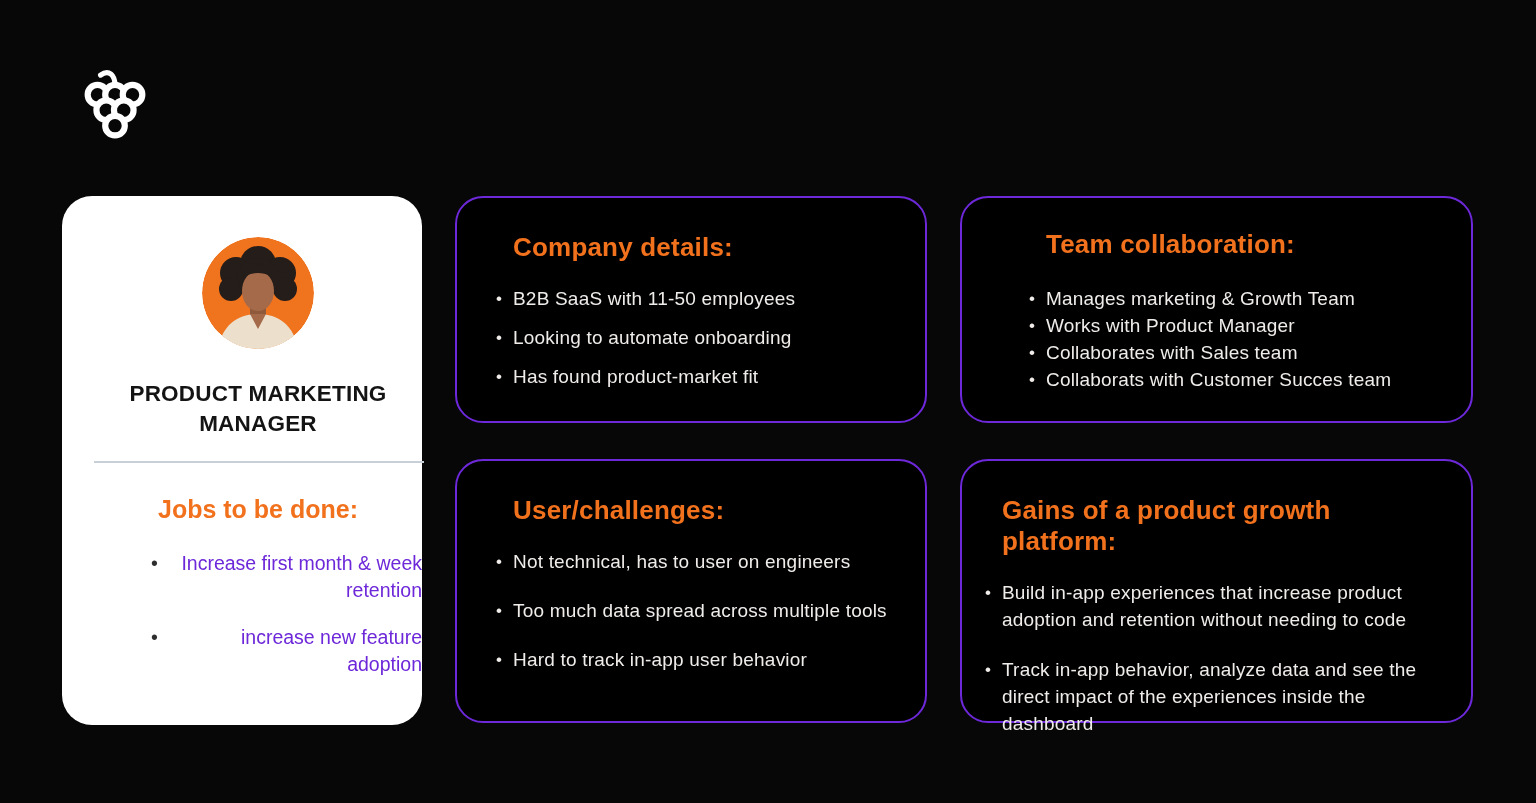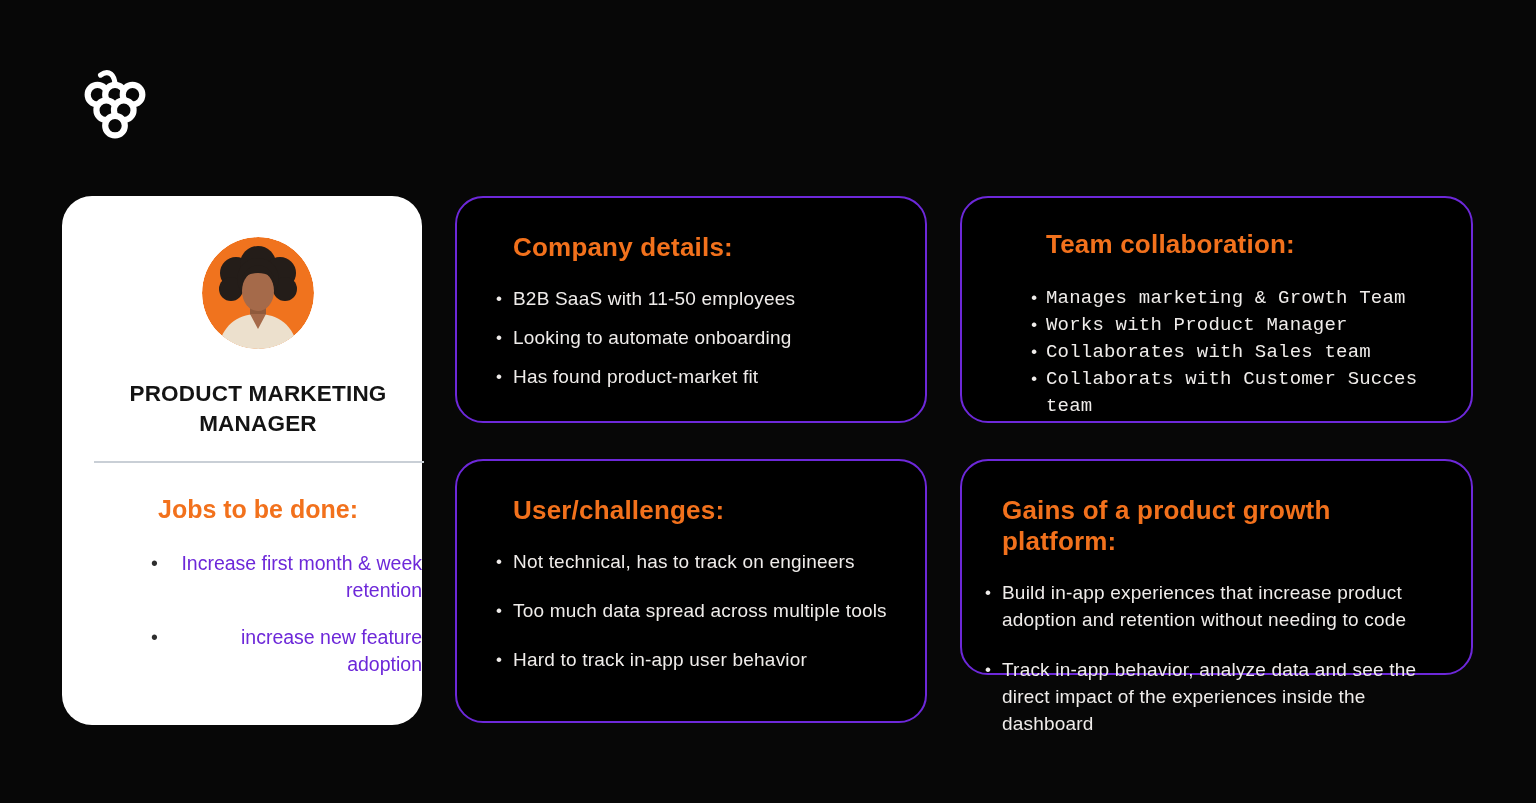--- a/index.html
+++ b/index.html
@@ -104,21 +104,21 @@
   .dark-card {
     position: absolute;
     box-sizing: border-box;
     background: #000000;
     border: 2px solid #6d28d9;
     border-radius: 28px;
   }
   #card-company { left: 455px; top: 196px; width: 472px; height: 227px; padding: 34px 26px 0 56px; }
   #card-team    { left: 960px; top: 196px; width: 513px; height: 227px; padding: 31px 26px 16px 84px; }
   #card-pains   { left: 455px; top: 459px; width: 472px; height: 264px; padding: 34px 26px 0 56px; }
-  #card-gains   { left: 960px; top: 459px; width: 513px; height: 216px; padding: 34px 26px 0 40px; }
+  #card-gains   { left: 960px; top: 459px; width: 513px; height: 264px; padding: 34px 26px 0 40px; }
 
   .card-heading {
     margin: 0;
     color: #f2711c;
     font-size: 26px;
     line-height: 31px;
     font-weight: bold;
     letter-spacing: 0.2px;
   }
   .card-list {
@@ -134,21 +134,21 @@
     position: relative;
   }
   .card-list li::before {
     content: "\2022";
     position: absolute;
     left: -17px;
     color: #efecea;
     font-size: 17px;
   }
   #card-company .card-list li { margin-bottom: 12px; }
-  #card-team    .card-list { margin-top: 25px; font-family: Liberation Mono, monospace; }
+  #card-team    .card-list { margin-top: 25px; }
   #card-team    .card-list li { margin-bottom: 0; }
   #card-pains   .card-list li { margin-bottom: 22px; }
   #card-gains   .card-list li { margin-bottom: 23px; max-width: 436px; }
 </style>
 </head>
 <body>
 
 <div class="stage">
 
   <div class="logo">
@@ -214,21 +214,21 @@
       <li>Manages marketing &amp; Growth Team</li>
       <li>Works with Product Manager</li>
       <li>Collaborates with Sales team</li>
       <li>Collaborats with Customer Succes team</li>
     </ul>
   </div>
 
   <div class="dark-card" id="card-pains">
     <h2 class="card-heading">User/challenges:</h2>
     <ul class="card-list">
-      <li>Not technical, has to track on engineers</li>
+      <li>Not technical, has to user on engineers</li>
       <li>Too much data spread across multiple tools</li>
       <li>Hard to track in-app user behavior</li>
     </ul>
   </div>
 
   <div class="dark-card" id="card-gains">
     <h2 class="card-heading">Gains of a product growth platform:</h2>
     <ul class="card-list">
       <li>Build in-app experiences that increase product adoption and retention without needing to code</li>
       <li>Track in-app behavior, analyze data and see the direct impact of the experiences inside the dashboard</li>

